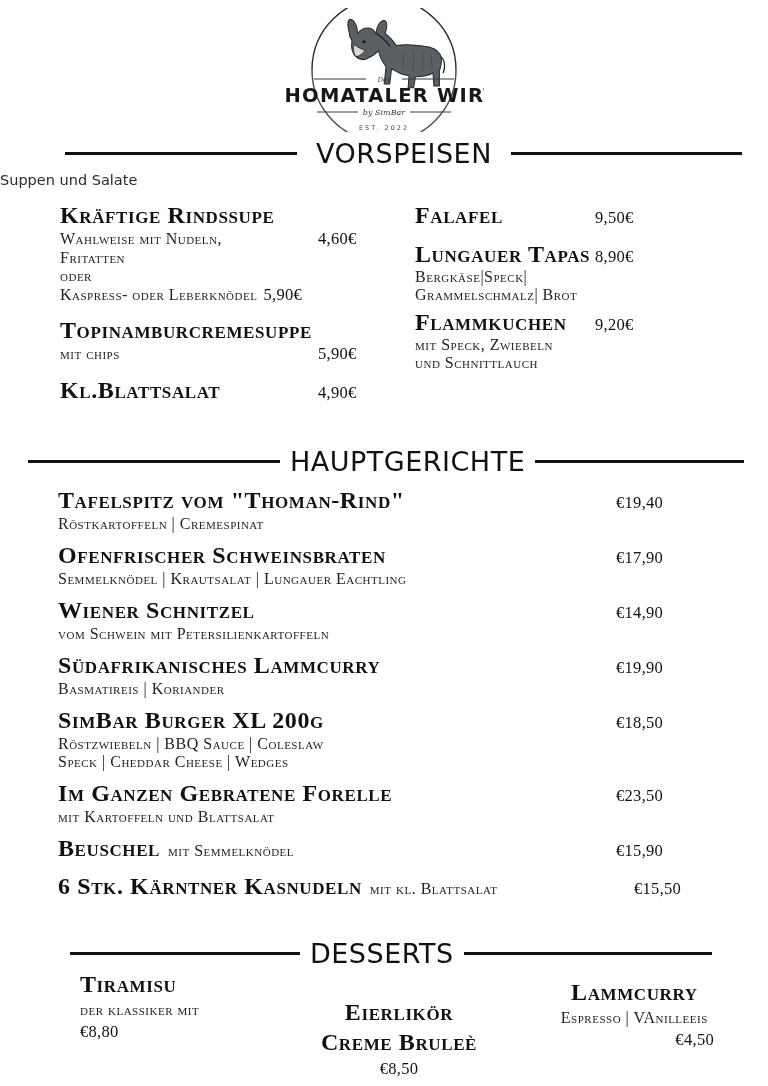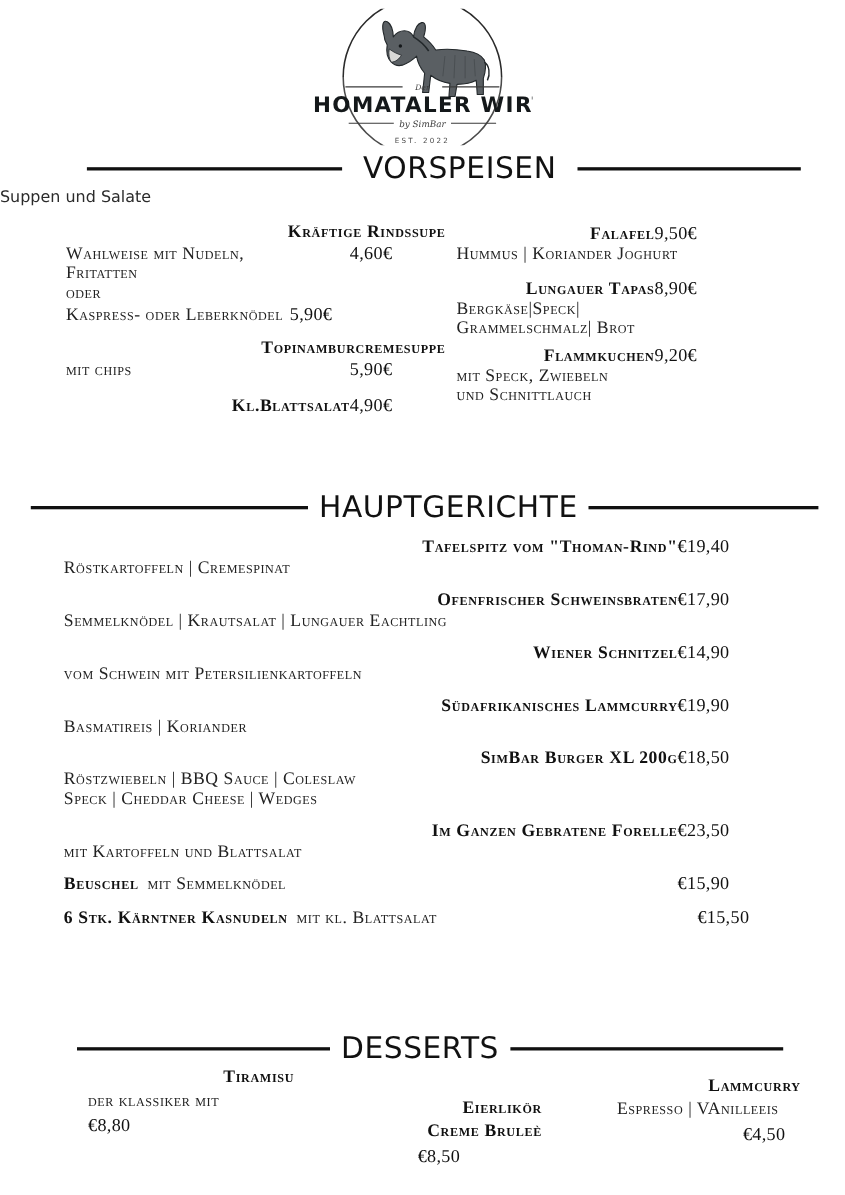--- a/index.html
+++ b/index.html
@@ -56,46 +56,45 @@
     font-family: "DejaVu Sans", "Liberation Sans", sans-serif;
     font-size: 14.5px;
     color: #2b2b2b;
     margin-top: 5px;
   }
 
   
   .dish {
     font-family: "Liberation Serif", "DejaVu Serif", serif;
     font-weight: bold;
-    font-size: 16px;
+    font-size: 24px;
     letter-spacing: 0.6px;
     font-variant: small-caps;
     color: #111;
     white-space: nowrap;
-    text-align: right;
   }
   .desc {
     font-family: "Liberation Serif", "DejaVu Serif", serif;
     font-weight: normal;
     font-size: 16px;
     letter-spacing: 0.5px;
     font-variant: small-caps;
     color: #222;
   }
   .price {
     font-family: "Liberation Serif", "DejaVu Serif", serif;
     font-size: 16.5px;
     letter-spacing: 0.3px;
     color: #111;
     white-space: nowrap;
   }
 
   
   #vorspeisen-section { position: absolute; left: 0; right: 0; top: 140px; }
-  #vorspeisen-section .section-head { padding: 0 40px; gap: 19px; }
+  #vorspeisen-section .section-head { padding: 0 26px; gap: 19px; }
   #vorspeisen-section .rule.left  { width: 232px; margin-left: 39px; }
 
   .two-col {
     display: flex;
     margin-top: 14px;
     padding: 0 24px 0 60px;
   }
   .col-left  { width: 345px; }
   .col-right { width: 320px; margin-left: 10px; }
 
@@ -250,21 +249,20 @@
 
     </div>
 
     <div class="col-right">
 
       <div class="app-item">
         <div class="row">
           <div class="dish" style="width:180px;">Falafel</div>
           <div class="price">9,50€</div>
         </div>
-        <div class="desc">Hummus | Koriander Joghurt</div>
       </div>
 
       <div class="app-item" style="margin-top:12px;">
         <div class="row">
           <div class="dish" style="width:180px;">Lungauer Tapas</div>
           <div class="price">8,90€</div>
         </div>
         <div class="desc">Bergkäse|Speck|</div>
         <div class="desc">Grammelschmalz| Brot</div>
       </div>

